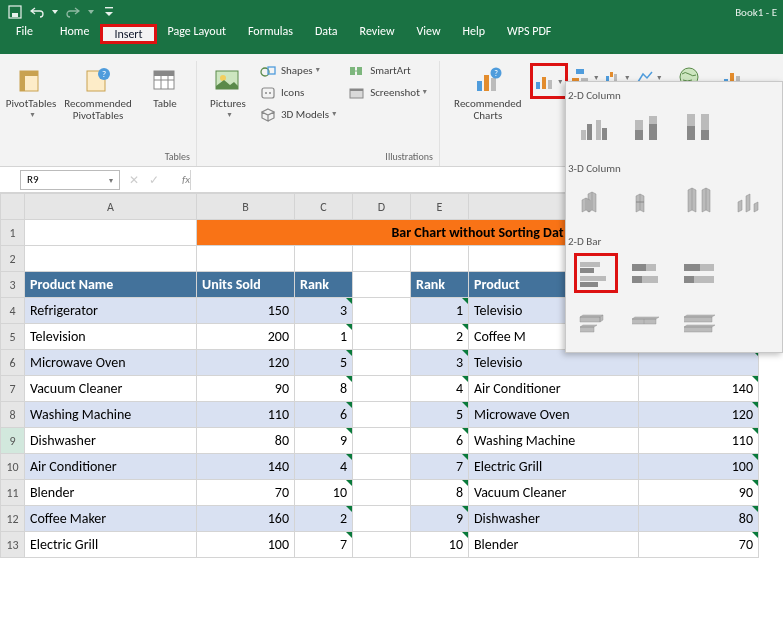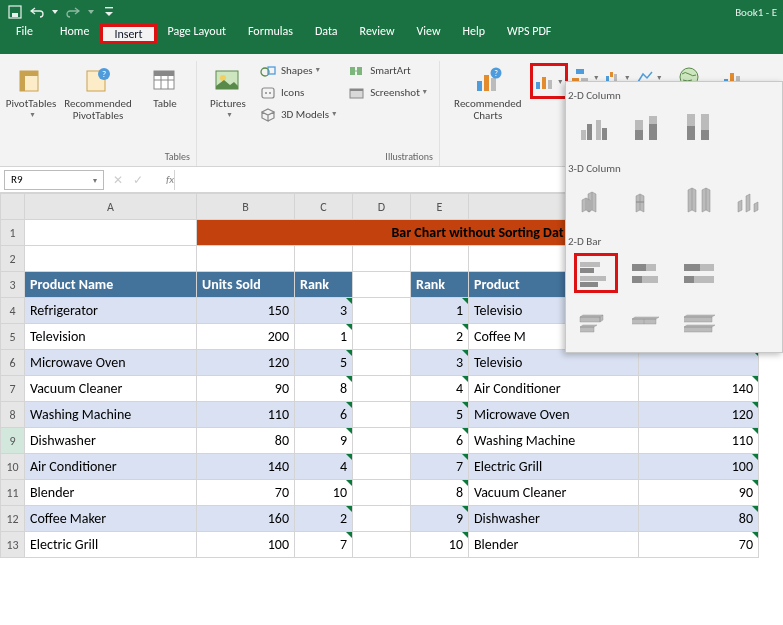--- a/index.html
+++ b/index.html
@@ -22,34 +22,34 @@
     .rgroup .label { text-align:right; font-size:10px; color:#666; padding-bottom:3px; }
     .bigbtn { display:flex; flex-direction:column; align-items:center; width:60px; padding:3px; cursor:pointer; font-size:11px; color:#444; text-align:center; line-height:1.1; }
     .bigbtn .icn { height:34px; display:flex; align-items:center; justify-content:center; }
     .bigbtn.narrow { width:50px; }
     .smallbtn { display:flex; align-items:flex-start; padding:3px 6px; font-size:11px; color:#444; cursor:pointer; height:22px; }
     .smallbtn .icn { width:18px; text-align:center; margin-right:4px; }
     .illcol { display:flex; flex-direction:column; }
     .drop-arrow { font-size:8px; margin-left:3px; color:#777; }
     .chart-mini { width:30px; height:28px; display:flex; align-items:center; justify-content:center; cursor:pointer; }
     .chart-red { border:3px solid #d11; padding:1px; }
-    .namebox-row { height:26px; display:flex; align-items:center; border-bottom:1px solid #d4d4d4; background:#fff; }
+    .namebox-row { height:26px; display:flex; align-items:center; border-bottom:1px solid #d4d4d4; background:#fff;padding-left:16px; }
     .namebox { width:100px; border:1px solid #bbb; margin:0 4px; height:20px; display:flex; align-items:center; padding:0 6px; font-size:11px; justify-content:space-between; }
     .fx-btn { width:20px; text-align:center; color:#888; }
     .fx-lbl { font-style:italic; color:#888; margin-left:18px; font-size:11px; }
     .formula-bar { flex:1; border-left:1px solid #d4d4d4; height:20px; }
     .grid-area { position:relative; }
     table.grid { border-collapse:collapse; }
     .grid th, .grid td { border:1px solid #d4d4d4; font-size:14px; }
     .grid th.colh { background:#e6e6e6; color:#555; font-weight:normal; font-size:12px; height:22px; }
     .grid th.rowh { background:#e6e6e6; color:#555; font-weight:normal; font-size:12px; width:24px; text-align:center; }
     .grid th.rowh.sel { background:#d2e8dd; }
     .grid td { padding:3px 5px; height:26px; }
     .grid td.corner { background:#e6e6e6; }
-    .yellow-title { background:#c2410c; font-weight:bold; text-align:center; }
+    .yellow-title { background:#f97316; font-weight:bold; text-align:center; }
     .thdr { background:#43729b; color:#fff; font-weight:bold; }
     .band { background:#d9e1f2; }
     .num { text-align:right; }
     .triangle { position:relative; }
     .triangle::after { content:""; position:absolute; top:0; right:0; border-left:6px solid transparent; border-top:6px solid #0a7a3b; }
     .chart-menu { position:absolute; top:0; right:0; width:218px; background:#f3f3f3; border:1px solid #c8c8c8; box-shadow:-2px 2px 6px rgba(0,0,0,.25); z-index:10; }
     .cm-section { padding:7px 2px 2px; font-size:11px; color:#555; }
     .cm-row { display:flex; padding:3px 8px 8px; gap:8px; }
     .cm-item { width:44px; height:40px; display:flex; align-items:center; justify-content:center; cursor:pointer; }
     .cm-item.redbox { border:3px solid #d11; }

